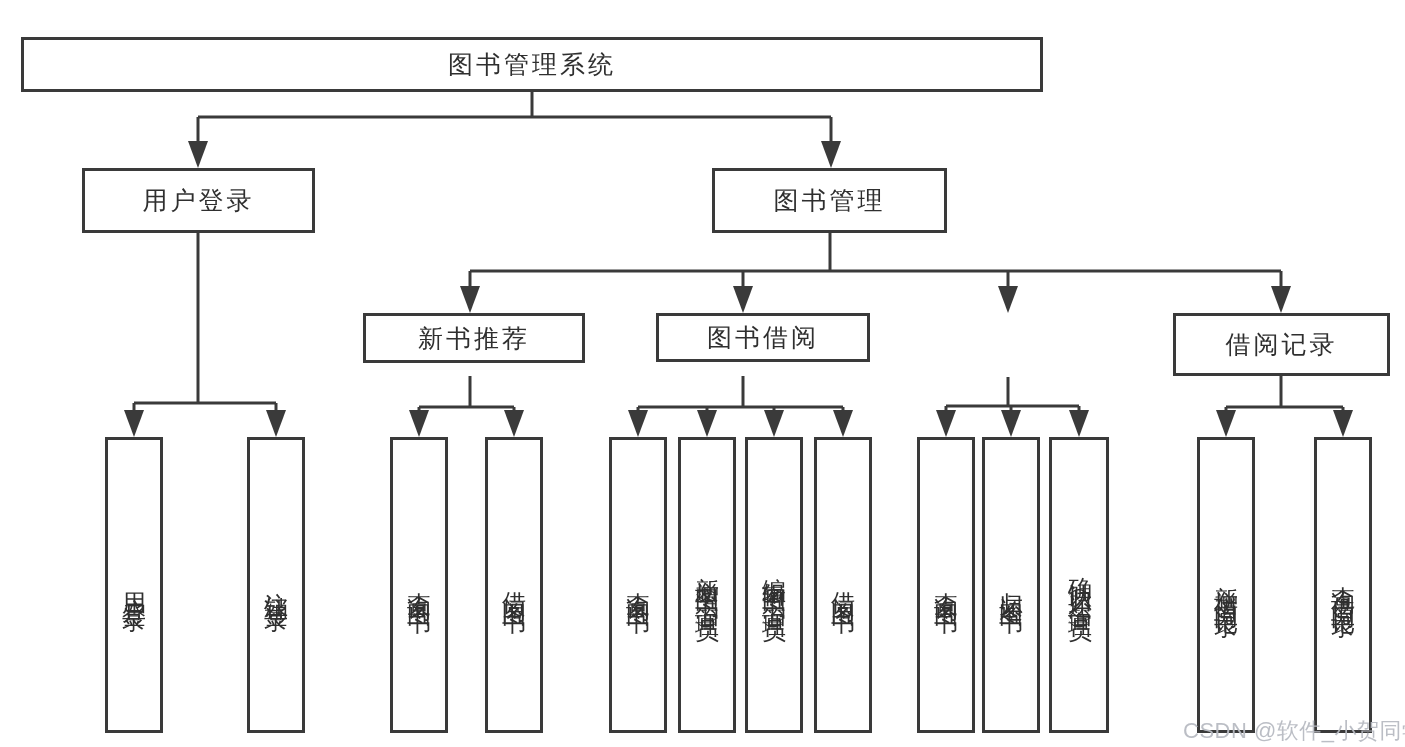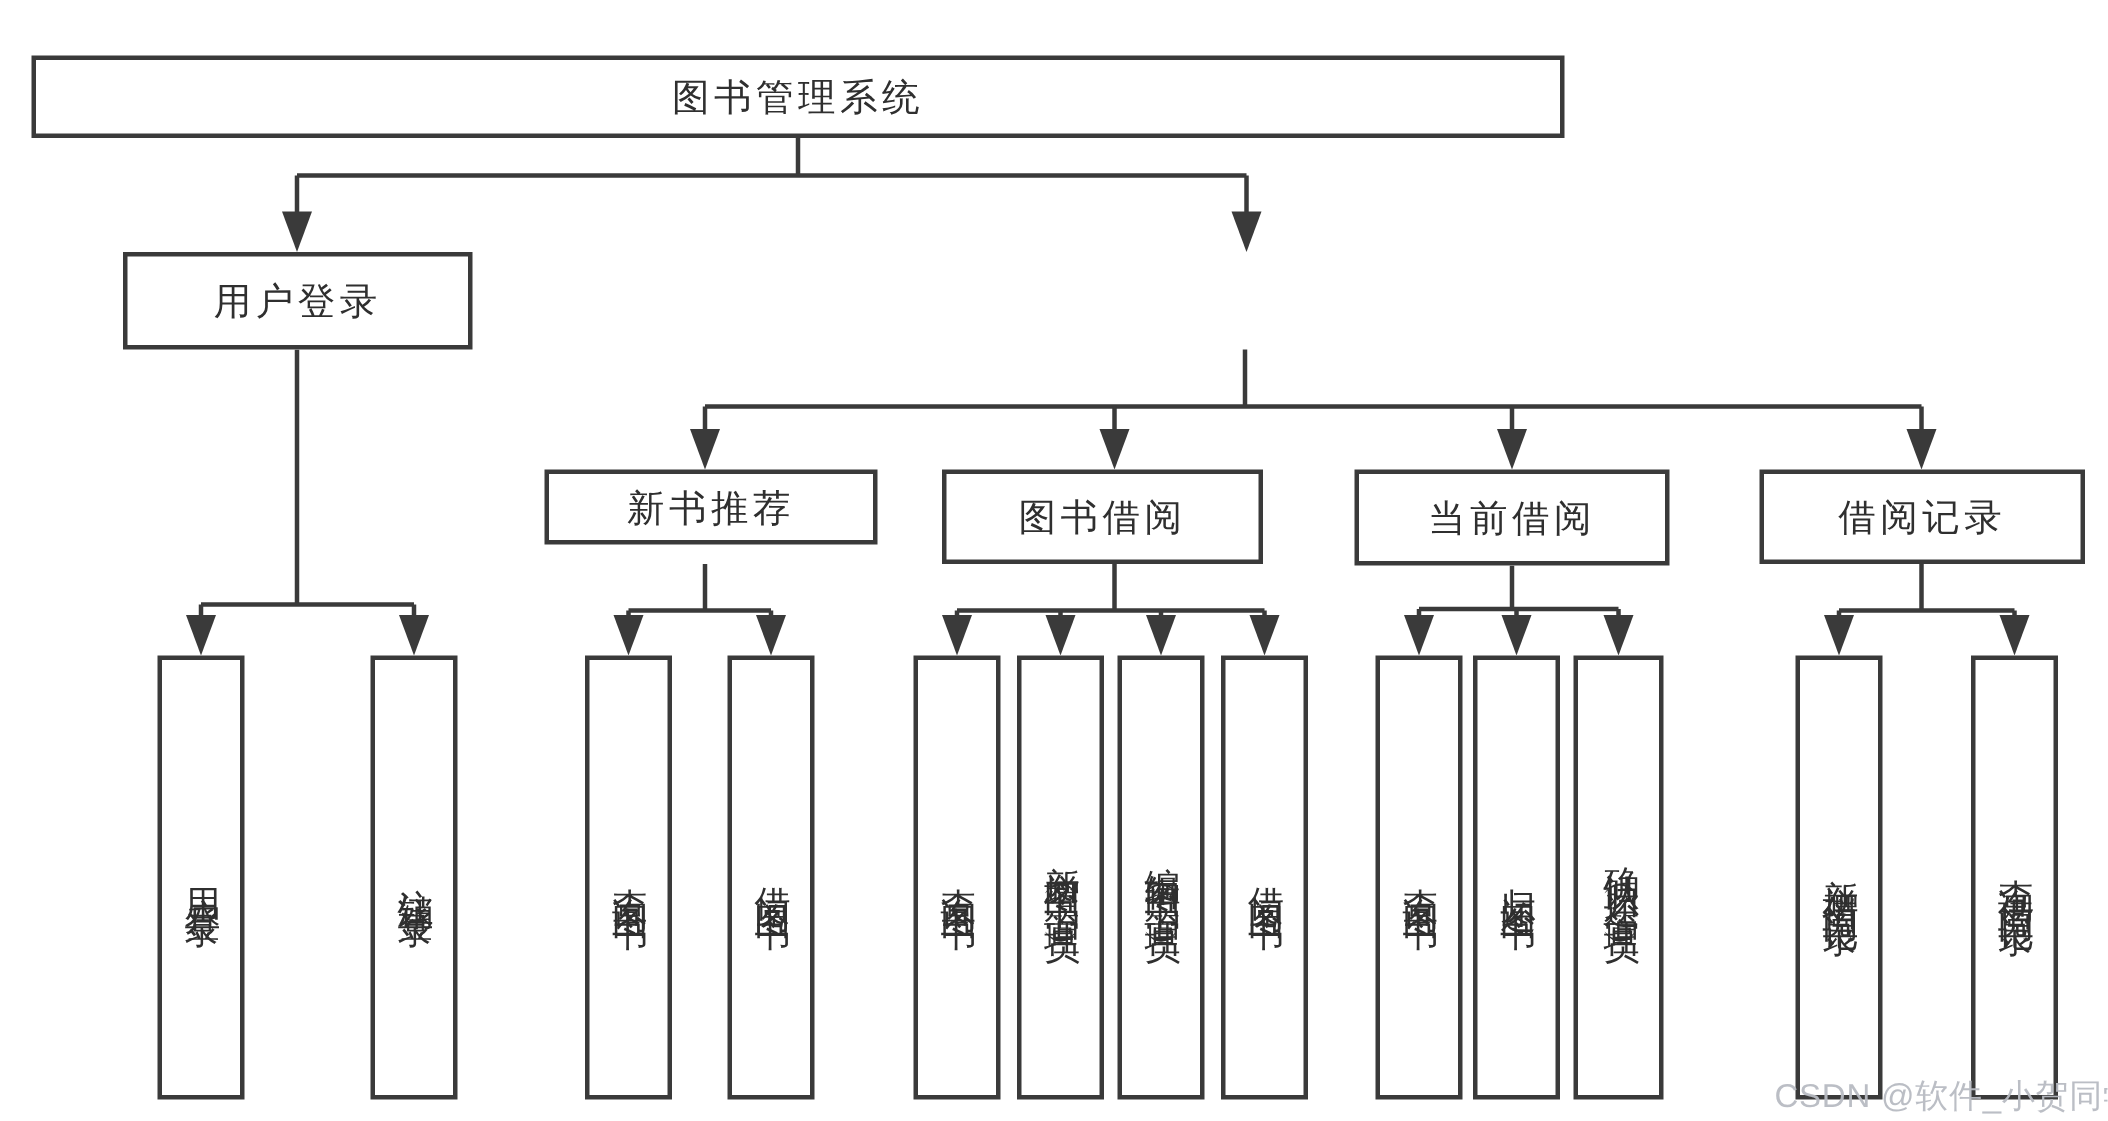--- a/index.html
+++ b/index.html
@@ -31,21 +31,21 @@
   #watermark{
     position:absolute;z-index:5;left:1183px;top:716px;
     font-size:22px;color:rgba(183,187,194,0.95);
     white-space:nowrap;letter-spacing:0.5px;
   }
   
   .n-root{left:21px;top:13px;width:1022px;height:55px;margin-top:24px;}
   .n-l2-0{left:82px;top:168px;width:233px;height:65px;}
   .n-l2-1{left:712px;top:168px;width:235px;height:65px;}
   .n-l3-0{left:363px;top:313px;width:222px;height:50px;}
-  .n-l3-1{left:628px;top:313px;width:214px;height:63px;}
+  .n-l3-1{left:656px;top:313px;width:214px;height:49px;}
   .n-l3-2{left:903px;top:313px;width:210px;height:64px;}
   .n-l3-3{left:1173px;top:313px;width:217px;height:63px;}
   
   .v0{left:105px;}  .v1{left:247px;}
   .v2{left:390px;}  .v3{left:485px;}
   .v4{left:609px;}  .v5{left:678px;} .v6{left:745px;} .v7{left:814px;}
   .v8{left:917px;}  .v9{left:982px;} .v10{left:1049px;width:60px;}
   .v11{left:1197px;}.v12{left:1314px;}
 </style>
 </head>
@@ -104,24 +104,24 @@
       <line x1="1226" y1="407" x2="1343" y2="407" stroke="#3a3a3a" stroke-width="3"></line>
       <line x1="1226" y1="407" x2="1226" y2="423" stroke="#3a3a3a" stroke-width="3"></line>
       <polygon points="1216,410 1236,410 1226,437" fill="#3a3a3a"></polygon>
       <line x1="1343" y1="407" x2="1343" y2="423" stroke="#3a3a3a" stroke-width="3"></line>
       <polygon points="1333,410 1353,410 1343,437" fill="#3a3a3a"></polygon>
     </svg>
 
   <div class="hbox n-root">图书管理系统</div>
 
   <div class="hbox n-l2-0">用户登录</div>
+  <div class="hbox n-l2-1">图书管理</div>
 
   <div class="hbox n-l3-0">新书推荐</div>
   <div class="hbox n-l3-1">图书借阅</div>
-  <div class="hbox n-l3-2">当前借阅</div>
   <div class="hbox n-l3-3">借阅记录</div>
 
   <div class="vbox v0">用户登录</div>
   <div class="vbox v1">注销登录</div>
 
   <div class="vbox v2">查询图书</div>
   <div class="vbox v3">借阅图书</div>
 
   <div class="vbox v4">查询图书</div>
   <div class="vbox v5">新增图书（管理员）</div>

